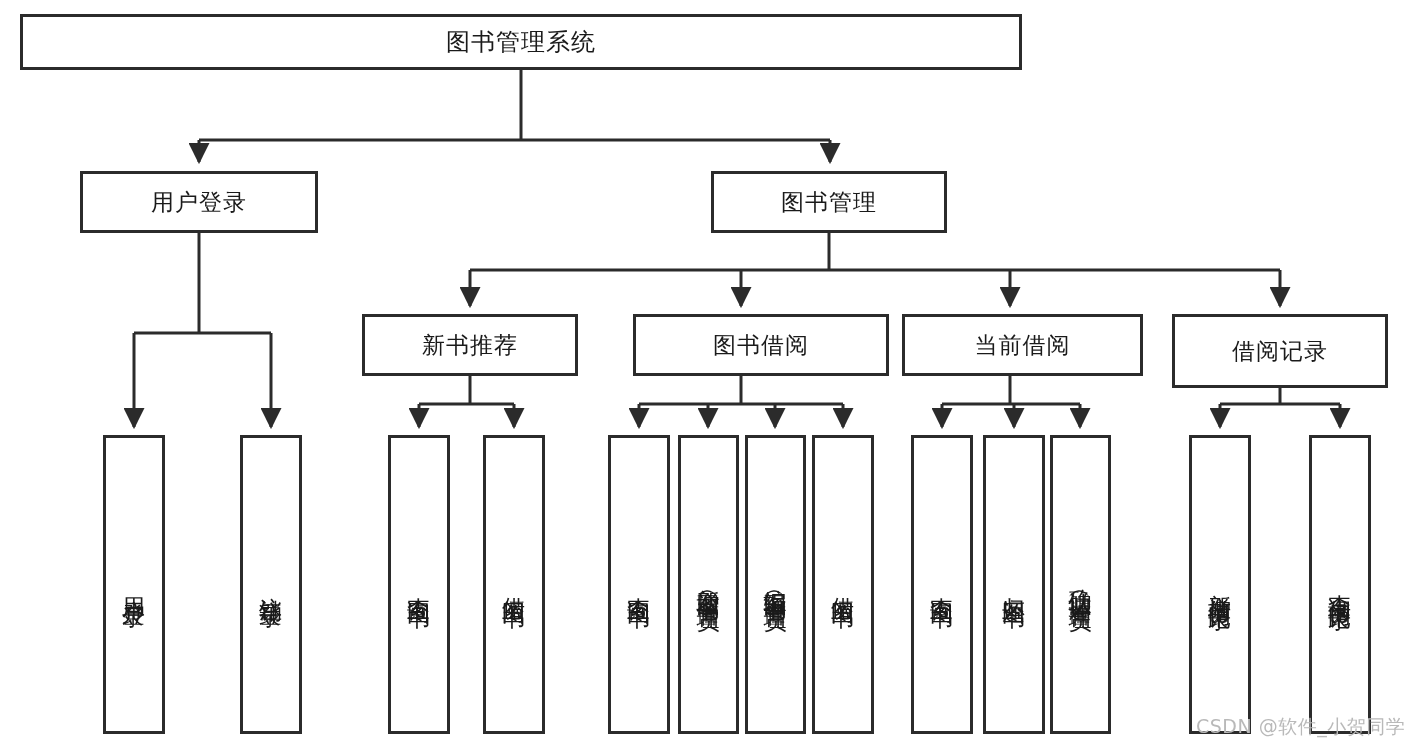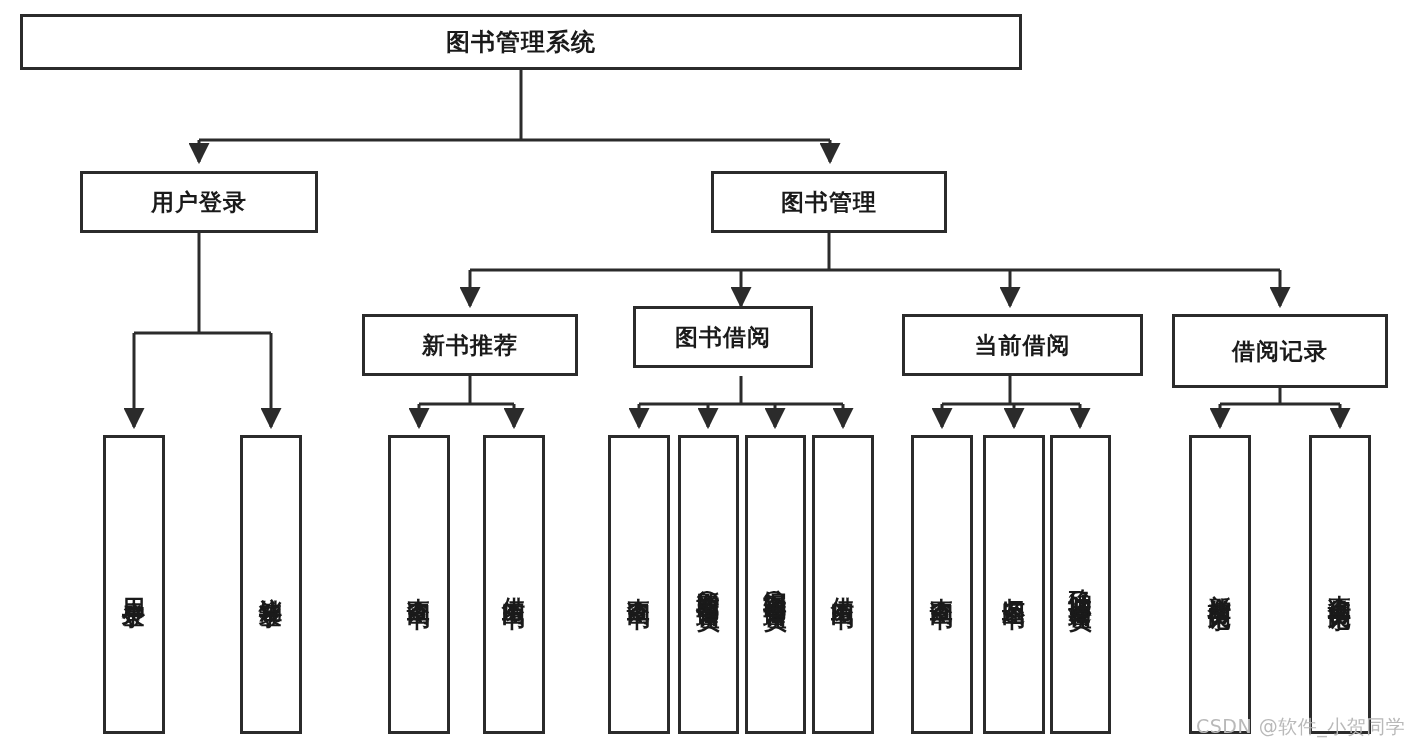--- a/index.html
+++ b/index.html
@@ -26,21 +26,20 @@
   }
   .node {
     position: absolute;
     box-sizing: border-box;
     border: 3px solid #2b2b2b;
     background: #ffffff;
     display: flex;
     align-items: center;
     justify-content: center;
     color: #1a1a1a;
-    font-weight: bold;
   }
   .node.h {
     font-size: 23px;
     letter-spacing: 1px;
   }
   .node.h .label {
     white-space: nowrap;
     line-height: 1;
   }
   .node.v {
@@ -126,21 +125,21 @@
   <div class="node h" id="node-l1-0" style="left: 80px; top: 171px; width: 238px; height: 62px;">
     <span class="label">用户登录</span>
   </div>
   <div class="node h" id="node-l2-0" style="left: 362px; top: 314px; width: 216px; height: 62px;">
     <span class="label">新书推荐</span>
   </div>
 
   <div class="node h" id="node-l1-1" style="left: 711px; top: 171px; width: 236px; height: 62px;">
     <span class="label">图书管理</span>
   </div>
-  <div class="node h" id="node-l2-1" style="left: 633px; top: 306px; width: 180px; height: 62px;">
+  <div class="node h" id="node-l2-1" style="left: 633px; top: 314px; width: 256px; height: 62px;">
     <span class="label">图书借阅</span>
   </div>
   <div class="node h" id="node-l2-2" style="left: 902px; top: 314px; width: 241px; height: 62px;">
     <span class="label">当前借阅</span>
   </div>
   <div class="node h" id="node-l2-3" style="left: 1172px; top: 314px; width: 216px; height: 74px;">
     <span class="label">借阅记录</span>
   </div>
 
   <div class="node v" id="node-leaf-0" style="left: 103px; top: 435px; width: 62px; height: 299px;">

